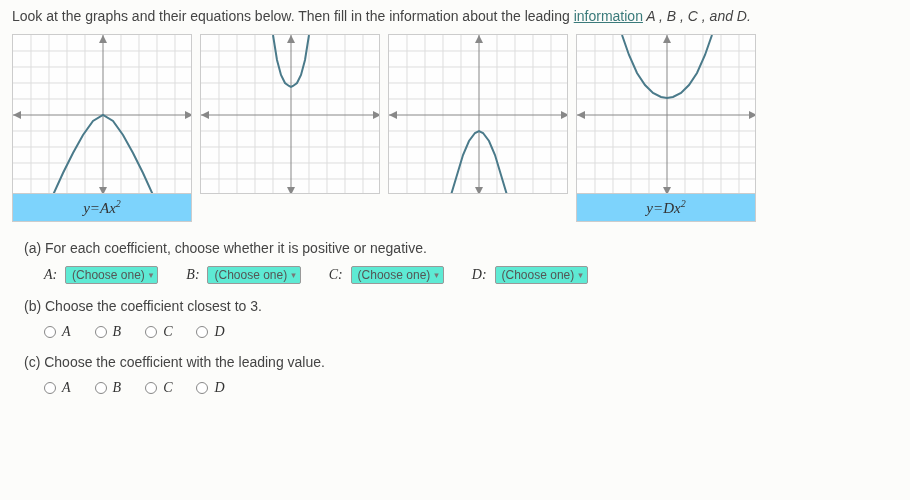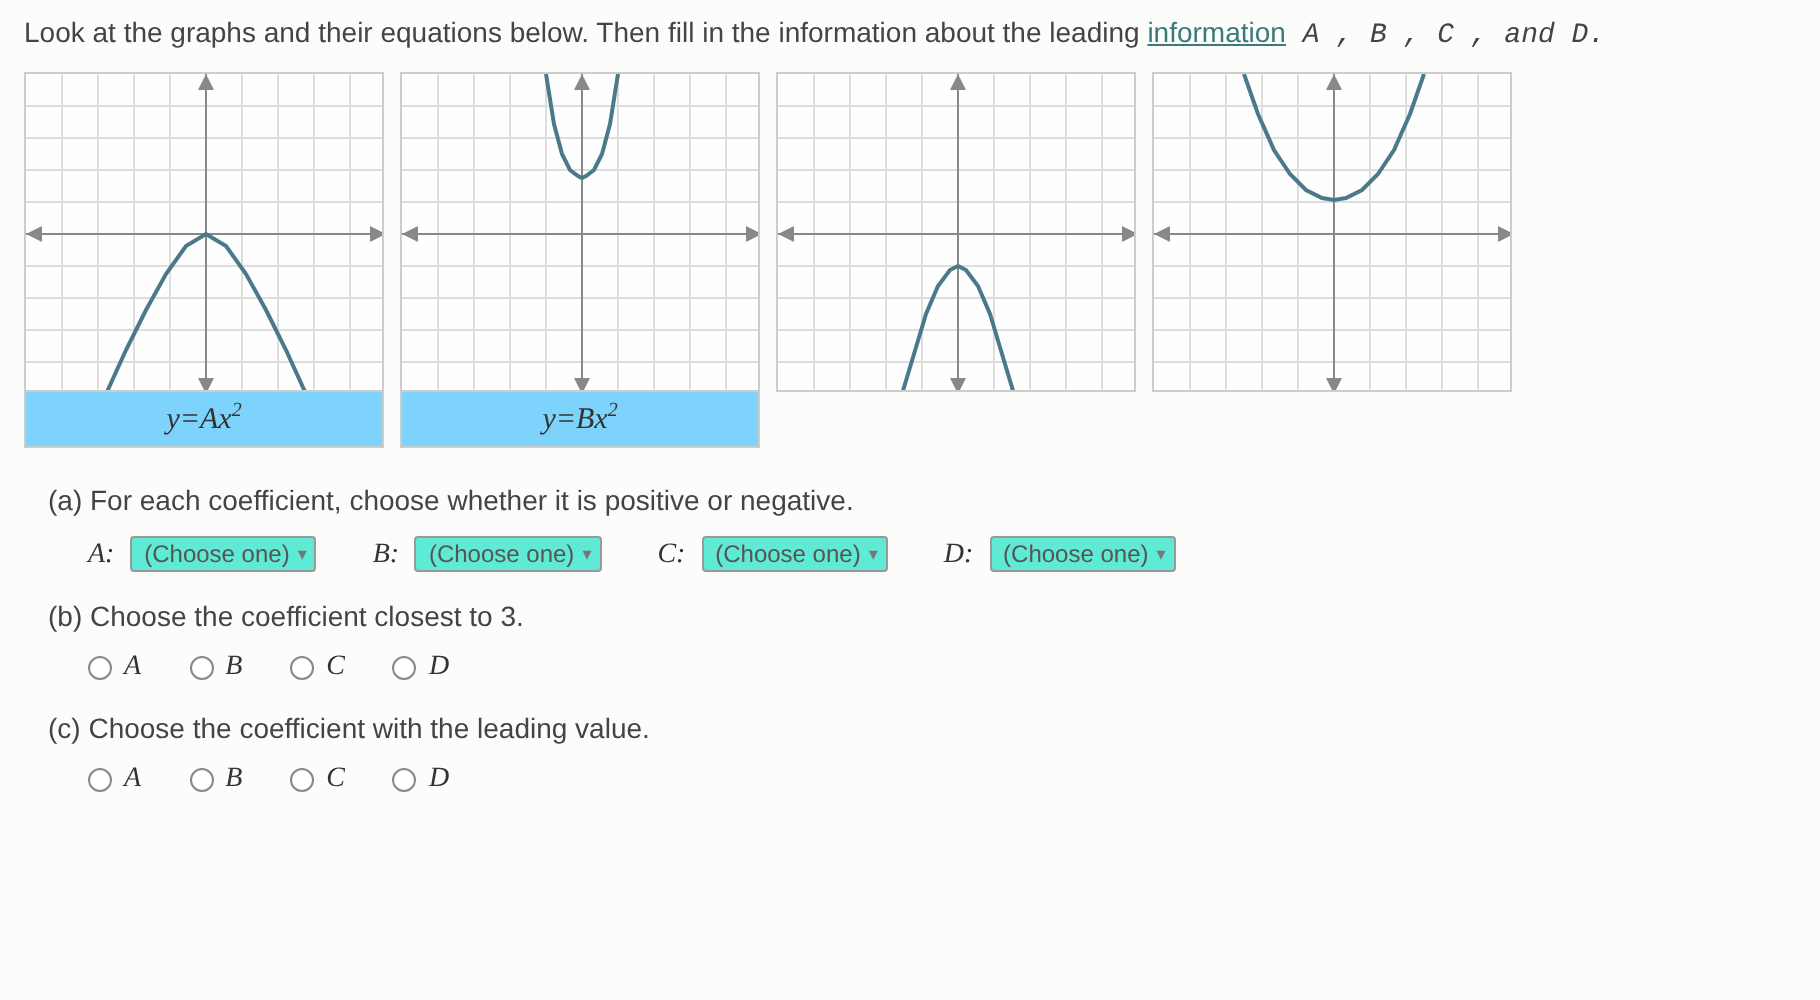--- a/index.html
+++ b/index.html
@@ -1,19 +1,19 @@
 <!DOCTYPE html>
 <html><head>
 <meta charset="utf-8">
 <style>
   * { box-sizing: border-box; margin: 0; padding: 0; }
   body { font-family: Arial, sans-serif; font-size: 14px; color: #333; background: #fcfcfa; padding: 8px 12px; width: 910px; }
   .instruction { margin-bottom: 10px; color: #444; }
   .underline { text-decoration: underline; color: #3a7a7a; }
-  .italic { font-style: italic; font-family: Liberation Mono, monospace; }
+  .italic { font-style: italic; font-family: Liberation Sans, sans-serif; }
   .graphs-row { display: flex; gap: 8px; margin-bottom: 18px; }
   .graph-cell { width: 180px; }
   .graph-box { width: 180px; height: 160px; background: #fefefe; border: 1px solid #ccc; position: relative; overflow: hidden; }
   .graph-label-bar { background: #7dd3fc; border: 1px solid #ccc; border-top: none; text-align: center; padding: 4px 0; font-family: 'Times New Roman', serif; font-style: italic; font-size: 15px; }
   .sup { vertical-align: super; font-size: 10px; }
   .part { margin: 14px 0 10px 12px; color: #444; }
   .options-row { margin: 8px 0 8px 32px; display: flex; gap: 28px; align-items: center; }
   .opt-label { font-family: 'Times New Roman', serif; font-style: italic; margin-right: 4px; }
   .select-box { display: inline-flex; align-items: center; border: 1px solid #999; background: #5eead4; padding: 1px 4px 1px 6px; font-size: 12px; color: #555; cursor: pointer; border-radius: 2px; }
   .chev { margin-left: 4px; font-size: 9px; color: #777; }
@@ -93,86 +93,86 @@
           <line class="axis" x1="0" y1="80" x2="180" y2="80"></line>
             <line class="axis" x1="90" y1="0" x2="90" y2="160"></line>
           <polygon class="arrow" points="180,80 172,76 172,84"></polygon>
             <polygon class="arrow" points="0,80 8,76 8,84"></polygon>
             <polygon class="arrow" points="90,0 86,8 94,8"></polygon>
             <polygon class="arrow" points="90,160 86,152 94,152"></polygon>
         </g>
         <polyline class="curve" points="72,0 76,25 80,40 84,48 88,51 90,52 92,51 96,48 100,40 104,25 108,0"></polyline>
       </svg>
     </div>
+  </div>
+
+  <div class="graph-cell">
+    <div class="graph-box">
+      <svg class="grid" width="180" height="160" viewBox="0 0 180 160">
+        <g>
+          <line class="gridline" x1="18" y1="0" x2="18" y2="160"></line>
+            <line class="gridline" x1="36" y1="0" x2="36" y2="160"></line>
+            <line class="gridline" x1="54" y1="0" x2="54" y2="160"></line>
+            <line class="gridline" x1="72" y1="0" x2="72" y2="160"></line>
+            <line class="gridline" x1="108" y1="0" x2="108" y2="160"></line>
+            <line class="gridline" x1="126" y1="0" x2="126" y2="160"></line>
+            <line class="gridline" x1="144" y1="0" x2="144" y2="160"></line>
+            <line class="gridline" x1="162" y1="0" x2="162" y2="160"></line>
+          <line class="gridline" x1="0" y1="16" x2="180" y2="16"></line>
+            <line class="gridline" x1="0" y1="32" x2="180" y2="32"></line>
+            <line class="gridline" x1="0" y1="48" x2="180" y2="48"></line>
+            <line class="gridline" x1="0" y1="64" x2="180" y2="64"></line>
+            <line class="gridline" x1="0" y1="96" x2="180" y2="96"></line>
+            <line class="gridline" x1="0" y1="112" x2="180" y2="112"></line>
+            <line class="gridline" x1="0" y1="128" x2="180" y2="128"></line>
+            <line class="gridline" x1="0" y1="144" x2="180" y2="144"></line>
+          <line class="axis" x1="0" y1="80" x2="180" y2="80"></line>
+            <line class="axis" x1="90" y1="0" x2="90" y2="160"></line>
+          <polygon class="arrow" points="180,80 172,76 172,84"></polygon>
+            <polygon class="arrow" points="0,80 8,76 8,84"></polygon>
+            <polygon class="arrow" points="90,0 86,8 94,8"></polygon>
+            <polygon class="arrow" points="90,160 86,152 94,152"></polygon>
+        </g>
+        <polyline class="curve" points="62,160 68,140 74,120 80,106 86,98 90,96 94,98 100,106 106,120 112,140 118,160"></polyline>
+      </svg>
+    </div>
+  </div>
+
+  <div class="graph-cell">
+    <div class="graph-box">
+      <svg class="grid" width="180" height="160" viewBox="0 0 180 160">
+        <g>
+          <line class="gridline" x1="18" y1="0" x2="18" y2="160"></line>
+            <line class="gridline" x1="36" y1="0" x2="36" y2="160"></line>
+            <line class="gridline" x1="54" y1="0" x2="54" y2="160"></line>
+            <line class="gridline" x1="72" y1="0" x2="72" y2="160"></line>
+            <line class="gridline" x1="108" y1="0" x2="108" y2="160"></line>
+            <line class="gridline" x1="126" y1="0" x2="126" y2="160"></line>
+            <line class="gridline" x1="144" y1="0" x2="144" y2="160"></line>
+            <line class="gridline" x1="162" y1="0" x2="162" y2="160"></line>
+          <line class="gridline" x1="0" y1="16" x2="180" y2="16"></line>
+            <line class="gridline" x1="0" y1="32" x2="180" y2="32"></line>
+            <line class="gridline" x1="0" y1="48" x2="180" y2="48"></line>
+            <line class="gridline" x1="0" y1="64" x2="180" y2="64"></line>
+            <line class="gridline" x1="0" y1="96" x2="180" y2="96"></line>
+            <line class="gridline" x1="0" y1="112" x2="180" y2="112"></line>
+            <line class="gridline" x1="0" y1="128" x2="180" y2="128"></line>
+            <line class="gridline" x1="0" y1="144" x2="180" y2="144"></line>
+          <line class="axis" x1="0" y1="80" x2="180" y2="80"></line>
+            <line class="axis" x1="90" y1="0" x2="90" y2="160"></line>
+          <polygon class="arrow" points="180,80 172,76 172,84"></polygon>
+            <polygon class="arrow" points="0,80 8,76 8,84"></polygon>
+            <polygon class="arrow" points="90,0 86,8 94,8"></polygon>
+            <polygon class="arrow" points="90,160 86,152 94,152"></polygon>
+        </g>
+        <polyline class="curve" points="45,0 52,20 60,38 68,50 76,58 84,62 90,63 96,62 104,58 112,50 120,38 128,20 135,0"></polyline>
+      </svg>
+    </div>
     <div class="graph-label-bar">
-      <span>y=</span><span>B</span><span>x</span><span class="sup">2</span>
-    </div>
-  </div>
-
-  <div class="graph-cell">
-    <div class="graph-box">
-      <svg class="grid" width="180" height="160" viewBox="0 0 180 160">
-        <g>
-          <line class="gridline" x1="18" y1="0" x2="18" y2="160"></line>
-            <line class="gridline" x1="36" y1="0" x2="36" y2="160"></line>
-            <line class="gridline" x1="54" y1="0" x2="54" y2="160"></line>
-            <line class="gridline" x1="72" y1="0" x2="72" y2="160"></line>
-            <line class="gridline" x1="108" y1="0" x2="108" y2="160"></line>
-            <line class="gridline" x1="126" y1="0" x2="126" y2="160"></line>
-            <line class="gridline" x1="144" y1="0" x2="144" y2="160"></line>
-            <line class="gridline" x1="162" y1="0" x2="162" y2="160"></line>
-          <line class="gridline" x1="0" y1="16" x2="180" y2="16"></line>
-            <line class="gridline" x1="0" y1="32" x2="180" y2="32"></line>
-            <line class="gridline" x1="0" y1="48" x2="180" y2="48"></line>
-            <line class="gridline" x1="0" y1="64" x2="180" y2="64"></line>
-            <line class="gridline" x1="0" y1="96" x2="180" y2="96"></line>
-            <line class="gridline" x1="0" y1="112" x2="180" y2="112"></line>
-            <line class="gridline" x1="0" y1="128" x2="180" y2="128"></line>
-            <line class="gridline" x1="0" y1="144" x2="180" y2="144"></line>
-          <line class="axis" x1="0" y1="80" x2="180" y2="80"></line>
-            <line class="axis" x1="90" y1="0" x2="90" y2="160"></line>
-          <polygon class="arrow" points="180,80 172,76 172,84"></polygon>
-            <polygon class="arrow" points="0,80 8,76 8,84"></polygon>
-            <polygon class="arrow" points="90,0 86,8 94,8"></polygon>
-            <polygon class="arrow" points="90,160 86,152 94,152"></polygon>
-        </g>
-        <polyline class="curve" points="62,160 68,140 74,120 80,106 86,98 90,96 94,98 100,106 106,120 112,140 118,160"></polyline>
-      </svg>
-    </div>
-  </div>
-
-  <div class="graph-cell">
-    <div class="graph-box">
-      <svg class="grid" width="180" height="160" viewBox="0 0 180 160">
-        <g>
-          <line class="gridline" x1="18" y1="0" x2="18" y2="160"></line>
-            <line class="gridline" x1="36" y1="0" x2="36" y2="160"></line>
-            <line class="gridline" x1="54" y1="0" x2="54" y2="160"></line>
-            <line class="gridline" x1="72" y1="0" x2="72" y2="160"></line>
-            <line class="gridline" x1="108" y1="0" x2="108" y2="160"></line>
-            <line class="gridline" x1="126" y1="0" x2="126" y2="160"></line>
-            <line class="gridline" x1="144" y1="0" x2="144" y2="160"></line>
-            <line class="gridline" x1="162" y1="0" x2="162" y2="160"></line>
-          <line class="gridline" x1="0" y1="16" x2="180" y2="16"></line>
-            <line class="gridline" x1="0" y1="32" x2="180" y2="32"></line>
-            <line class="gridline" x1="0" y1="48" x2="180" y2="48"></line>
-            <line class="gridline" x1="0" y1="64" x2="180" y2="64"></line>
-            <line class="gridline" x1="0" y1="96" x2="180" y2="96"></line>
-            <line class="gridline" x1="0" y1="112" x2="180" y2="112"></line>
-            <line class="gridline" x1="0" y1="128" x2="180" y2="128"></line>
-            <line class="gridline" x1="0" y1="144" x2="180" y2="144"></line>
-          <line class="axis" x1="0" y1="80" x2="180" y2="80"></line>
-            <line class="axis" x1="90" y1="0" x2="90" y2="160"></line>
-          <polygon class="arrow" points="180,80 172,76 172,84"></polygon>
-            <polygon class="arrow" points="0,80 8,76 8,84"></polygon>
-            <polygon class="arrow" points="90,0 86,8 94,8"></polygon>
-            <polygon class="arrow" points="90,160 86,152 94,152"></polygon>
-        </g>
-        <polyline class="curve" points="45,0 52,20 60,38 68,50 76,58 84,62 90,63 96,62 104,58 112,50 120,38 128,20 135,0"></polyline>
-      </svg>
+      <span>y=</span><span>D</span><span>x</span><span class="sup">2</span>
     </div>
   </div>
 
 </div>
 
 <div class="part">(a) For each coefficient, choose whether it is positive or negative.</div>
 <div class="options-row">
   <div>
     <span class="opt-label">A:</span>
     <span class="select-box">

